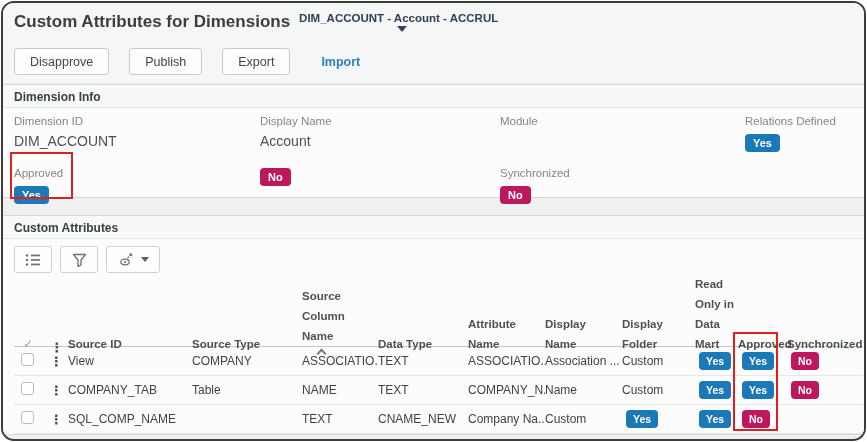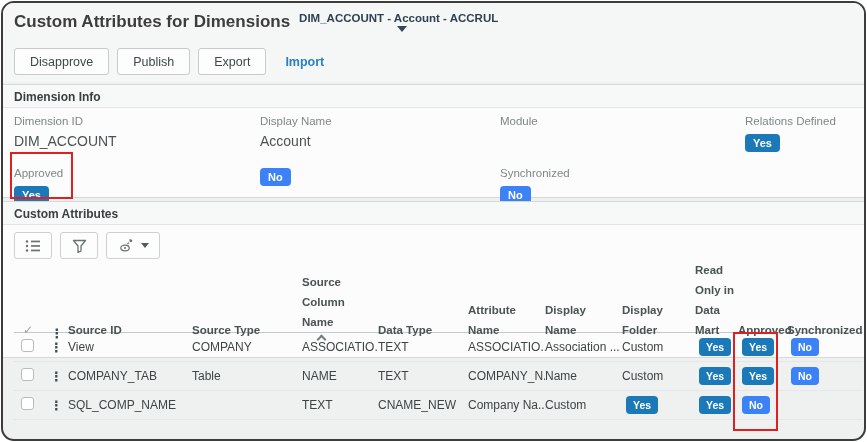--- a/index.html
+++ b/index.html
@@ -13,40 +13,40 @@
     border: 2px solid #3c3c3c; border-radius: 13px;
     background: #eff1f1; overflow: hidden;
   }
   
   .top-band { position: absolute; left: 0; top: 0; width: 100%; height: 79px; background: #f5f6f6; }
   .title-row { position: absolute; left: 11px; top: 9px; display: flex; align-items: center; }
   .page-title { font-size: 17px; font-weight: 700; color: #3d3d3d; }
   .context-selector { display: flex; align-items: center; margin-left: 9px; cursor: pointer; flex-direction: column; }
   .context-label { font-size: 11.5px; font-weight: 700; color: #2f4154; }
   .caret-down { width: 0; height: 0; border-left: 5px solid transparent; border-right: 5px solid transparent; border-top: 6px solid #33475a; margin-left: 7px; margin-top: 2px; }
-  .btn-row { position: absolute; left: 11px; top: 45px; display: flex; gap: 8px; align-items: center; }
+  .btn-row { position: absolute; left: 11px; top: 45px; display: flex; gap: 20px; align-items: center; }
   .btn {
     height: 27px; padding: 0 15px; background: #fdfdfd;
     border: 1px solid #c6cbcb; border-radius: 3px;
     font-size: 12.5px; color: #3f4848; font-family: inherit; cursor: pointer;
   }
   .btn.link { background: transparent; border-color: transparent; color: #2b80c4; font-weight: 700; padding: 0 10px; }
   
   .panel { position: absolute; left: 0; width: 861px; background: #fcfcfc; border-top: 1px solid #d6d9d9; border-bottom: 1px solid #d6d9d9; }
   .panel-hd { height: 23px; padding: 5px 11px 0; font-size: 12px; font-weight: 700; color: #3a4040; border-bottom: 1px solid #e3e6e6; background: #f7f8f8; }
   .dim-panel { top: 81px; height: 114px; }
-  .attr-panel { top: 198px; height: 157px; }
+  .attr-panel { top: 212px; height: 220px; }
   
   .field-grid { position: absolute; left: 11px; right: 0; display: grid; grid-template-columns: 246px 240px 245px 1fr; }
   .fg-row1 { top: 30px; } .fg-row2 { top: 82px; }
   .f-label { font-size: 11.5px; color: #7f8787; margin-bottom: 6px; }
   .f-value { font-size: 14px; color: #4b5252; }
   .badge { display: inline-block; padding: 2px 8px; border-radius: 4px; font-size: 11px; font-weight: 700; color: #fff; line-height: 14px; }
   .badge.blue { background: #1b79b8; }
-  .badge.gray { background: #3b82f6; }
+  .badge.gray { background: #be185d; }
   
   .toolbar { position: absolute; left: 11px; top: 30px; display: flex; gap: 8px; }
   .tool-btn {
     height: 27px; min-width: 38px; display: flex; align-items: center; justify-content: center;
     background: #fdfdfd; border: 1px solid #ccd1d1; border-radius: 3px; cursor: pointer; padding: 0 6px;
   }
   .tool-btn.split { min-width: 54px; gap: 7px; }
   .split-caret { width: 0; height: 0; border-left: 4px solid transparent; border-right: 4px solid transparent; border-top: 5px solid #555c5c; }
   
   .tbl { position: absolute; left: 11px; top: 58px; width: 849px; }

